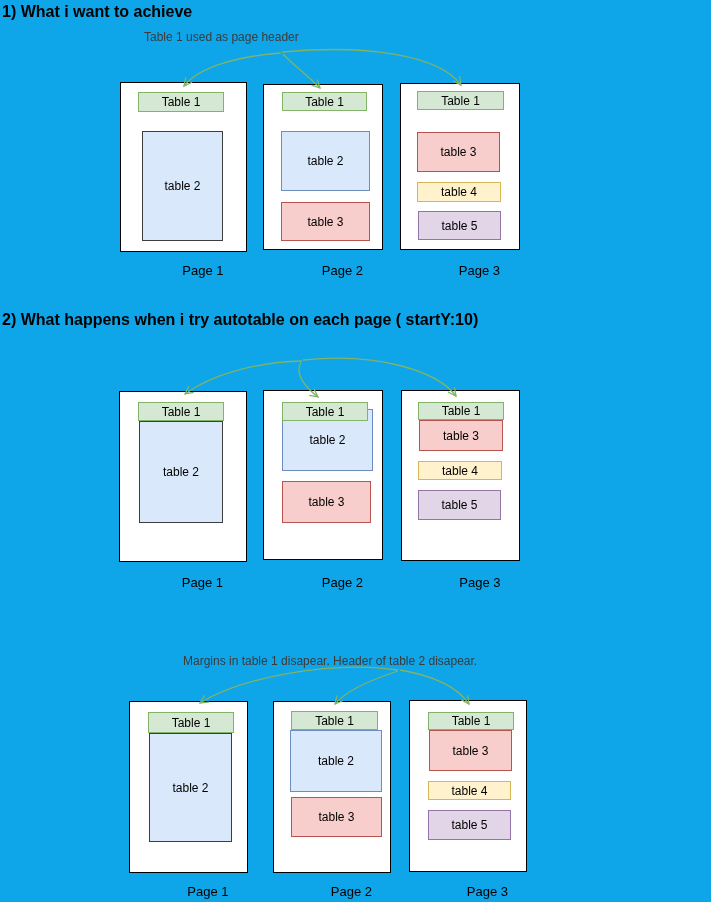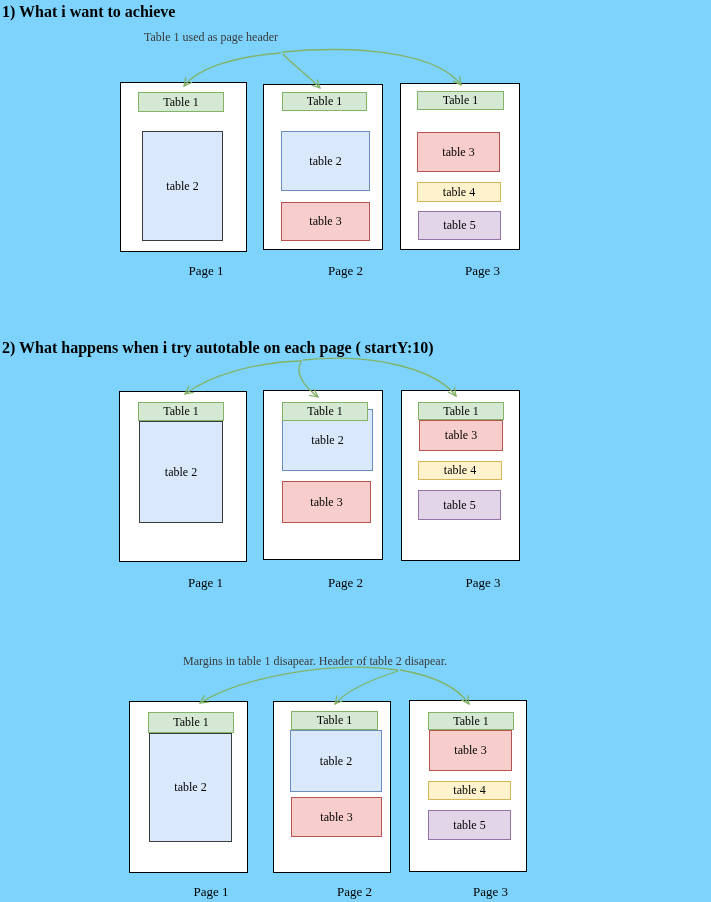--- a/index.html
+++ b/index.html
@@ -1,36 +1,36 @@
 <!DOCTYPE html>
 <html><head>
 <meta charset="utf-8">
 <style>
   html,body{margin:0;padding:0;background:#ffffff;}
   .canvas{
     position:relative;
     width:711px;height:902px;
-    background:#7dd3fc;
-    font-family:Liberation Serif, serif;
+    background:#0ea5e9;
+    font-family:Liberation Sans, sans-serif;
     overflow:hidden;
   }
   #arrow-layer{
     position:absolute;left:0;top:0;width:711px;height:902px;
     pointer-events:none;z-index:5;
   }
   .section-title{
     position:absolute;
     margin:0;
     font-weight:bold;
     color:#000;
     white-space:nowrap;
     z-index:2;
   }
   .t1{left:2px;top:3px;font-size:16px;}
-  .t2{left:2px;top:311px;font-size:16px;margin-top:28px;}
+  .t2{left:2px;top:311px;font-size:16px;}
   .t3{left:10px;top:620px;font-size:17px;}
   .annotation{
     position:absolute;
     font-size:12px;
     color:#3b3b3b;
     white-space:nowrap;
     z-index:2;
   }
   .a1{left:144px;top:30px;}
   .a2{left:128px;top:347px;}

